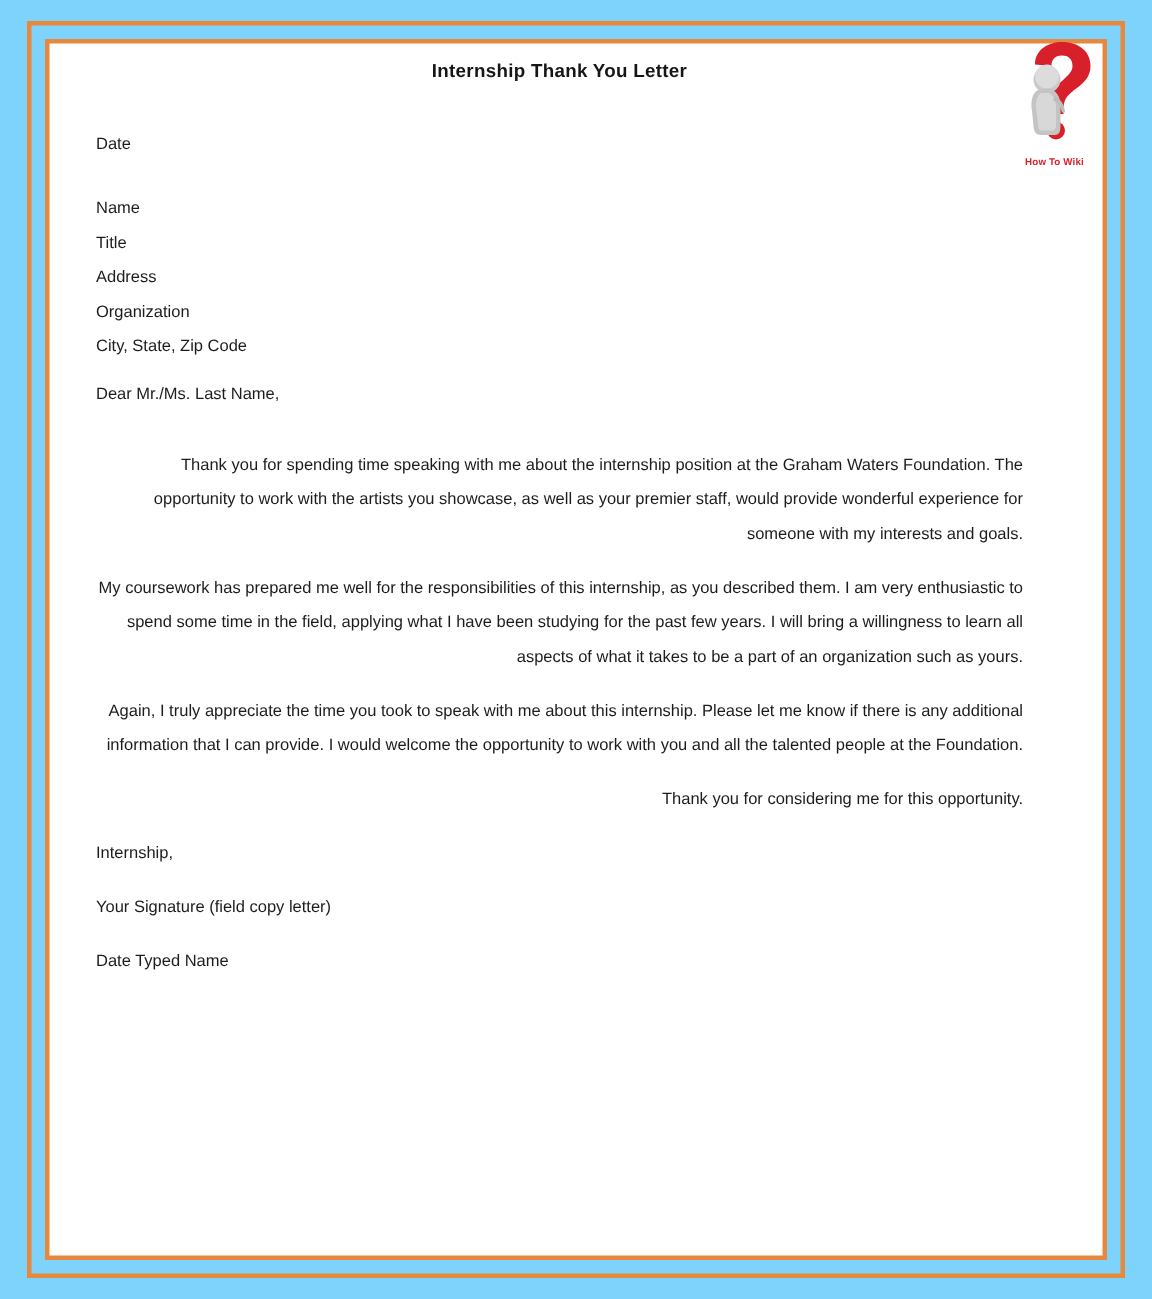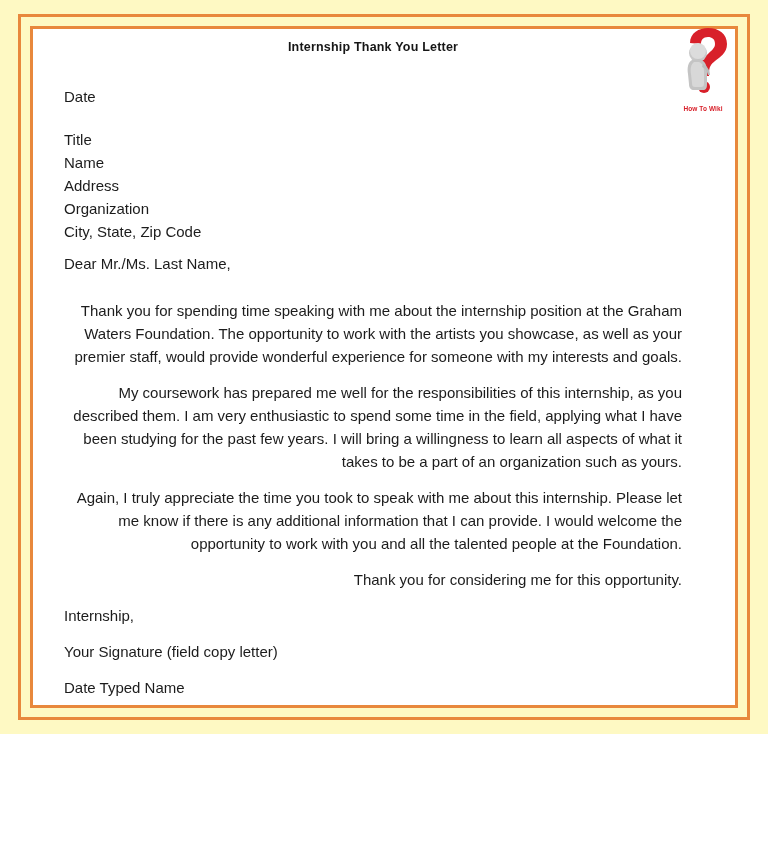--- a/index.html
+++ b/index.html
@@ -11,22 +11,22 @@
     width: 768px;
     height: 866px;
     font-family: "Liberation Sans", sans-serif;
     color: #1a1a1a;
     overflow: hidden;
   }
 
   .page {
     position: relative;
     width: 768px;
-    height: 734px;
-    background: #fef9c3;
+    height: 866px;
+    background: #7dd3fc;
     box-sizing: border-box;
     text-decoration: underline;
   }
 
   
   .frame-outer {
     position: absolute;
     left: 18px;
     top: 14px;
     right: 18px;
@@ -86,21 +86,21 @@
     text-align: center;
     color: #d8202a;
     font-size: 6.5px;
     font-weight: bold;
     letter-spacing: 0.1px;
     white-space: nowrap;
   }
 
   .body-text {
     margin-top: 30px;
-    font-size: 15px;
+    font-size: 11px;
     line-height: 23px;
     color: #1c1c1c;
   }
 
   .line {
     margin: 0;
     line-height: 23px;
     white-space: nowrap;
   }
 
@@ -137,22 +137,22 @@
 
   <div class="content">
 
     <div class="letter-title">Internship Thank You Letter</div>
 
     <div class="body-text">
 
       <div class="line">Date</div>
       <div class="gap-md"></div>
 
+      <div class="line">Name</div>
       <div class="line">Title</div>
-      <div class="line">Name</div>
       <div class="line">Address</div>
       <div class="line">Organization</div>
       <div class="line">City, State, Zip Code</div>
 
       <div class="gap-xs"></div>
       <div class="line">Dear Mr./Ms. Last Name,</div>
 
       <div class="gap-para"></div>
       <p class="para">Thank you for spending time speaking with me about the internship position at the Graham Waters Foundation. The opportunity to work with the artists you showcase, as well as your premier staff, would provide wonderful experience for someone with my interests and goals.</p>
 

